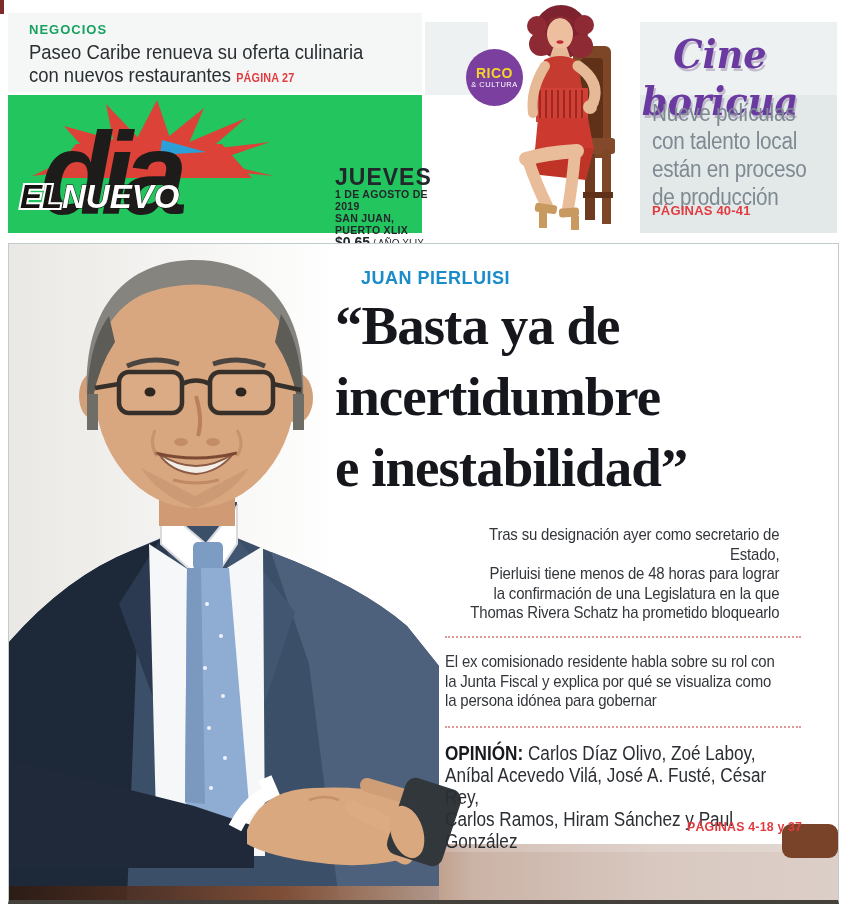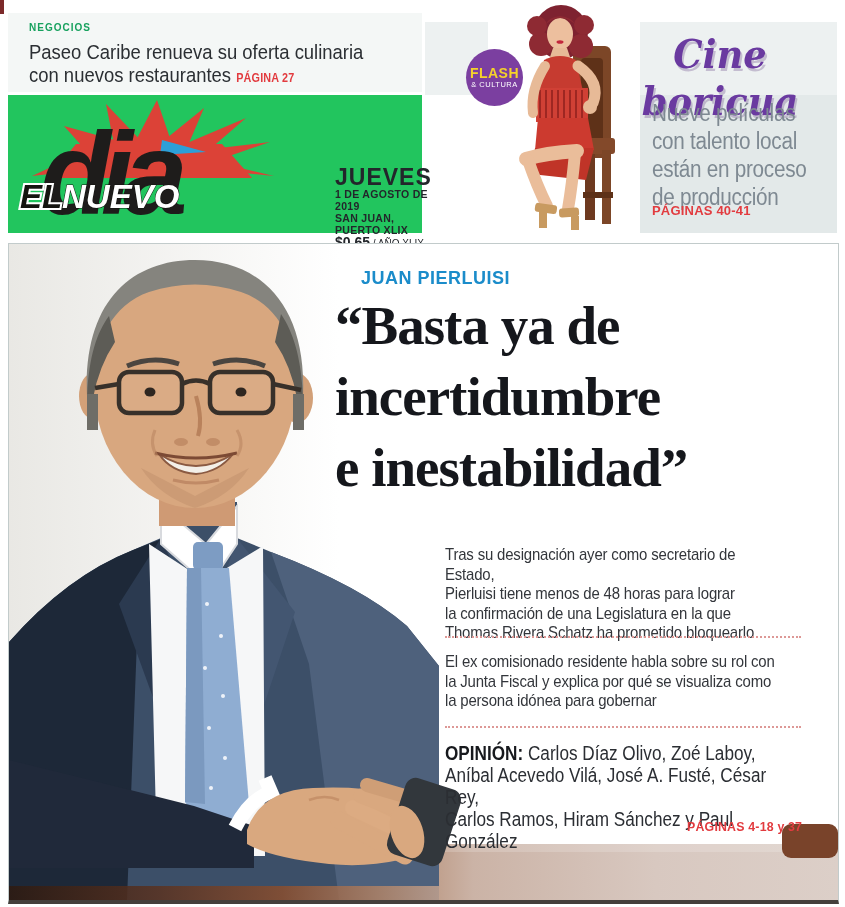--- a/index.html
+++ b/index.html
@@ -8,21 +8,21 @@
   .abs{position:absolute;}
   .cond{display:inline-block;transform:scaleX(.88);transform-origin:0 0;}
   .cond9{display:inline-block;transform:scaleX(.9);transform-origin:0 0;}
   .pre{white-space:pre-line;}
 
   
   .notch{left:0;top:0;width:4px;height:14px;background:#7c2a2a;}
 
   
   .teaser{left:8px;top:13px;width:414px;height:79px;background:#f4f7f6;}
-  .teaser .sec{position:absolute;left:21px;top:9px;font-size:10px;font-weight:bold;
+  .teaser .sec{position:absolute;left:21px;top:9px;font-size:13px;font-weight:bold;
                letter-spacing:1px;color:#17a15e;}
   .teaser .hl{position:absolute;left:21px;top:27px;font-size:20.5px;line-height:23px;
               color:#2b2f33;white-space:nowrap;}
   .pgref{color:#e23b3f;font-weight:bold;font-size:12px;letter-spacing:.2px;}
 
   
   .bandA{left:425px;top:22px;width:412px;height:73px;background:#edf1f1;}
   .bandB{left:640px;top:95px;width:197px;height:138px;background:#e3e9e9;}
   .badge{left:466px;top:49px;width:57px;height:57px;border-radius:50%;background:#7b3fa0;
          display:flex;flex-direction:column;align-items:center;justify-content:center;z-index:3;}
@@ -74,21 +74,21 @@
       <span class="cond9">Paseo Caribe renueva su oferta culinaria</span><br>
       <span class="cond9"><span>con nuevos restaurantes</span>
         <span class="pgref">PÁGINA 27</span></span>
     </div>
   </div>
 
   <div class="abs bandA"></div>
   <div class="abs bandB"></div>
 
   <div class="abs badge">
-    <span class="b1">FLASH</span>
+    <span class="b1">RICO</span>
     <span class="b2">&amp; CULTURA</span>
   </div>
 
   <div class="abs cine">Cine boricua</div>
 
   <div class="abs nueve"><span class="cond9 pre">Nueve películas
 con talento local
 están en proceso
 de producción</span></div>
   <div class="abs nueve-ref pgref" style="font-size:13px;">PÁGINAS 40-41</div>
@@ -273,21 +273,21 @@
         <ellipse cx="398" cy="588" rx="16" ry="27" fill="#d9a87f" transform="rotate(-18 398 588)"></ellipse>
       </g>
       <rect x="0" y="642" width="829" height="14" fill="url(#tg)" opacity=".85"></rect>
     </svg>
 
     <div class="kicker">JUAN PIERLUISI</div>
     <div class="headline pre">“Basta ya de
 incertidumbre
 e inestabilidad”</div>
 
-    <div class="deck" style="top:301px;"><span class="cond pre">Tras su designación ayer como secretario de Estado,
+    <div class="deck" style="top:281px;text-align:right;"><span class="cond pre">Tras su designación ayer como secretario de Estado,
 Pierluisi tiene menos de 48 horas para lograr
 la confirmación de una Legislatura en la que
 Thomas Rivera Schatz ha prometido bloquearlo</span></div>
     <div class="sep" style="top:392px;"></div>
     <div class="deck" style="top:408px;"><span class="cond pre">El ex comisionado residente habla sobre su rol con
 la Junta Fiscal y explica por qué se visualiza como
 la persona idónea para gobernar</span></div>
     <div class="sep" style="top:482px;"></div>
 
     <div class="opinion">

